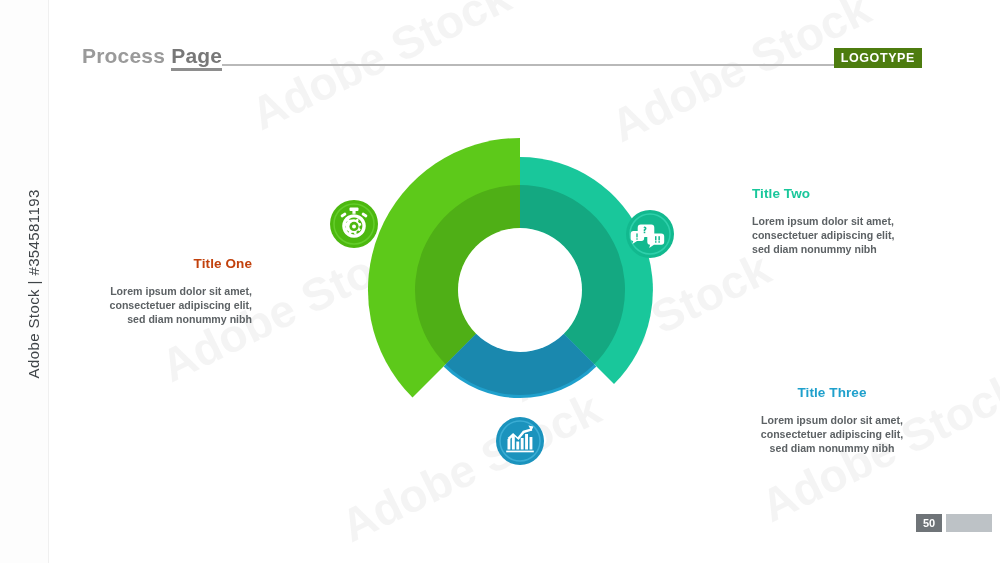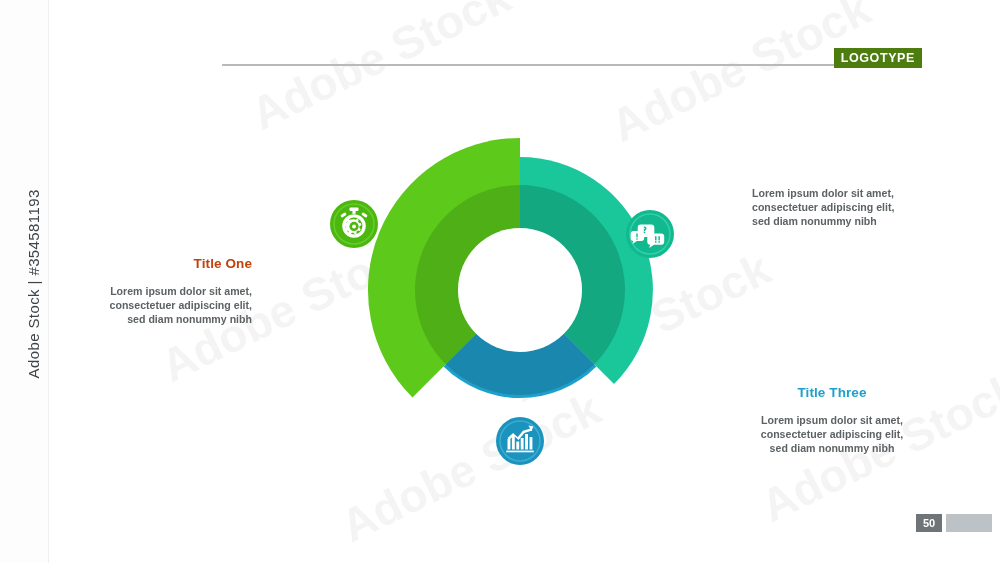--- a/index.html
+++ b/index.html
@@ -172,20 +172,21 @@
 
 <div id="slide">
 
   <div class="wm-diag" style="left:240px; top:28px; font-size:46px;">Adobe Stock</div>
   <div class="wm-diag" style="left:600px; top:40px; font-size:46px;">Adobe Stock</div>
   <div class="wm-diag" style="left:150px; top:280px; font-size:46px;">Adobe Stock</div>
   <div class="wm-diag" style="left:500px; top:300px; font-size:46px;">Adobe Stock</div>
   <div class="wm-diag" style="left:330px; top:440px; font-size:46px;">Adobe Stock</div>
   <div class="wm-diag" style="left:750px; top:420px; font-size:46px;">Adobe Stock</div>
 
+  <div id="header-title"><span>Process </span><span class="t-strong">Page</span></div>
 
   <div id="header-rule"></div>
 
   <div id="logo-badge">LOGOTYPE</div>
 
   <div class="wm-left-bar"></div>
   <div class="wm-vert">Adobe Stock | #354581193</div>
 
   <div id="diagram">
     <svg width="440" height="400" viewBox="0 0 440 400" xmlns="http://www.w3.org/2000/svg">
@@ -256,20 +257,21 @@
   </div>
 
   <div class="txt-block" id="block-one">
     <div class="txt-title">Title One</div>
     <div class="txt-body">Lorem ipsum dolor sit amet,
 consectetuer adipiscing elit,
 sed diam nonummy nibh</div>
   </div>
 
   <div class="txt-block" id="block-two">
+    <div class="txt-title">Title Two</div>
     <div class="txt-body">Lorem ipsum dolor sit amet,
 consectetuer adipiscing elit,
 sed diam nonummy nibh</div>
   </div>
 
   <div class="txt-block" id="block-three">
     <div class="txt-title">Title Three</div>
     <div class="txt-body">Lorem ipsum dolor sit amet,
 consectetuer adipiscing elit,
 sed diam nonummy nibh</div>

